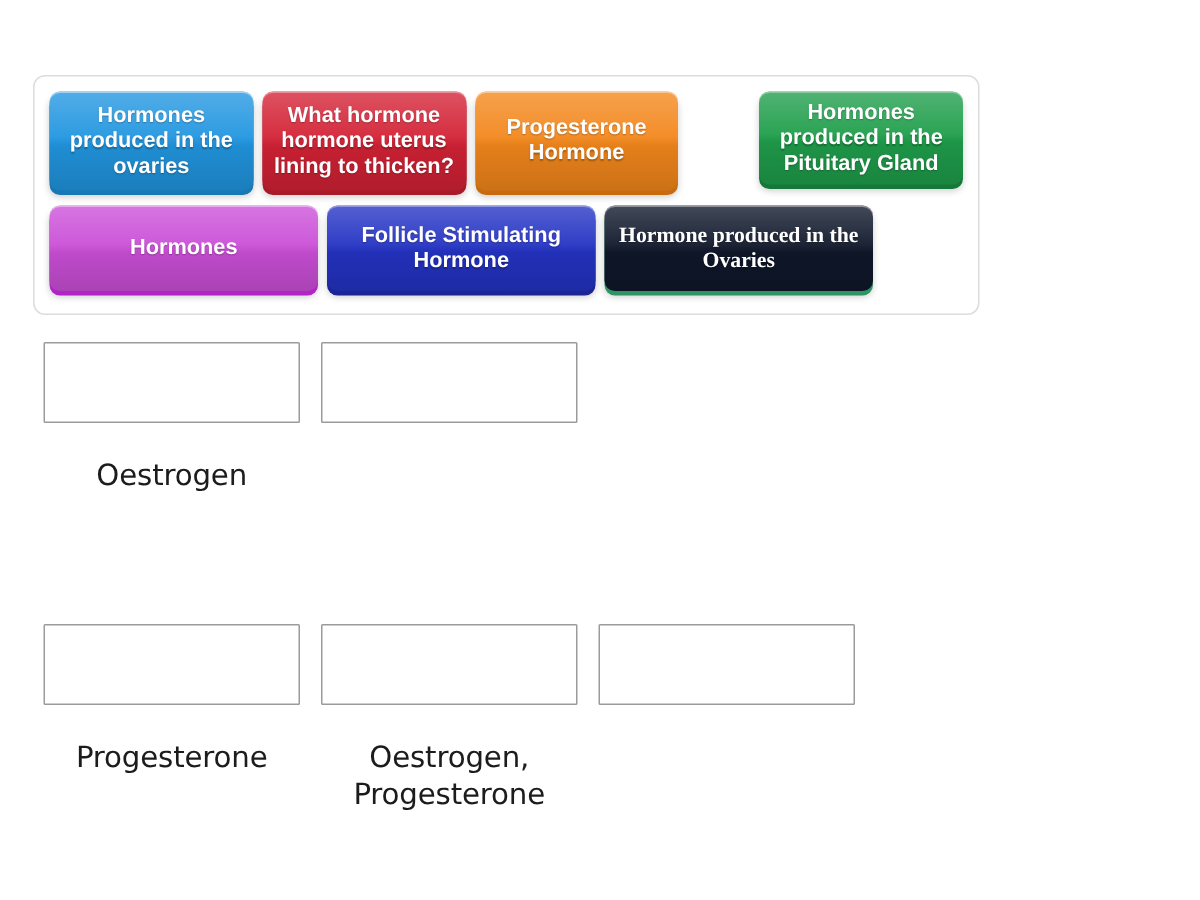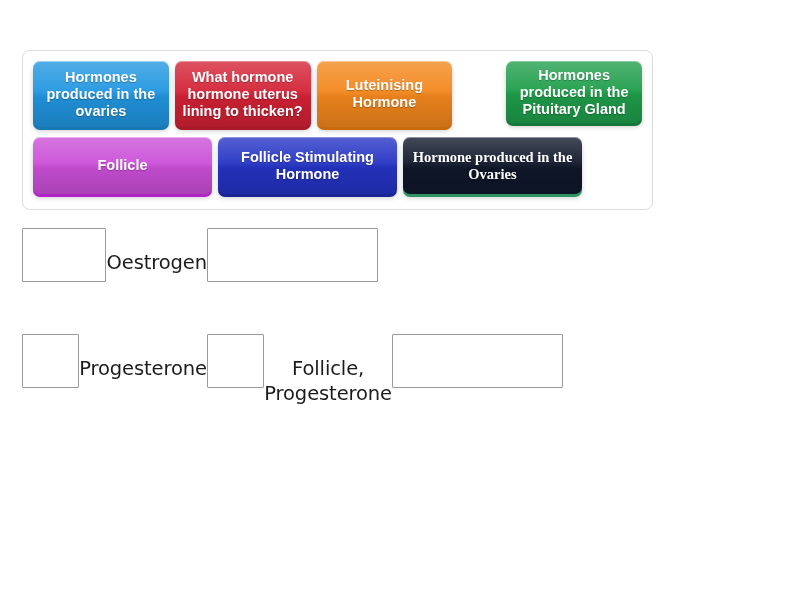--- a/index.html
+++ b/index.html
@@ -87,26 +87,27 @@
     position: absolute;
     left: 22px;
     top: 228px;
     width: 760px;
   }
   .answer-row {
     display: flex;
     flex-direction: row;
     align-items: flex-start;
   }
-  .answer-row.row-b { margin-top: 52px; }
+  .answer-row.row-b { margin-top: 87px; }
 
   .answer-cell {
     width: 185px;
     display: flex;
-    flex-direction: row;
+    flex-direction: column;
+    align-items: center;
   }
   .drop-zone {
     width: 171px;
     height: 54px;
     border: 1px solid #9b9b9b;
     background: #ffffff;
     box-sizing: border-box;
     border-radius: 1px;
   }
   .answer-label {
@@ -127,30 +128,30 @@
 <div id="tile-tray">
 
   <div class="tile-row row-1">
     <div class="tile t-blue h-tall">
       <span>Hormones produced in the ovaries</span>
     </div>
     <div class="tile t-red h-tall">
       <span>What hormone hormone uterus lining to thicken?</span>
     </div>
     <div class="tile t-orange h-tall">
-      <span>Luteinising Hormone</span>
+      <span>Progesterone Hormone</span>
     </div>
     <div class="tile t-green h-short">
       <span>Hormones produced in the Pituitary Gland</span>
     </div>
   </div>
 
   <div class="tile-row row-2">
     <div class="tile t-magenta h-mid">
-      <span>Follicle</span>
+      <span>Hormones</span>
     </div>
     <div class="tile t-navy h-mid">
       <span>Follicle Stimulating Hormone</span>
     </div>
     <div class="tile t-seagreen h-mid">
       <span>Hormone produced in the Ovaries</span>
     </div>
   </div>
 
 </div>
@@ -174,21 +175,21 @@
 
   <div class="answer-row row-b">
 
     <div class="answer-cell">
       <div class="drop-zone"></div>
       <div class="answer-label">Progesterone</div>
     </div>
 
     <div class="answer-cell">
       <div class="drop-zone"></div>
-      <div class="answer-label">Follicle, Progesterone</div>
+      <div class="answer-label">Oestrogen, Progesterone</div>
     </div>
 
     <div class="answer-cell">
       <div class="drop-zone"></div>
     </div>
 
     <div class="answer-cell empty">
       
       
     </div>

